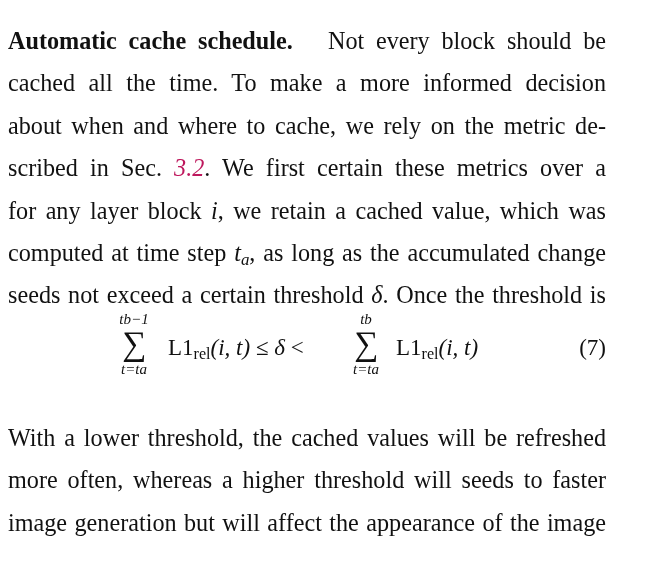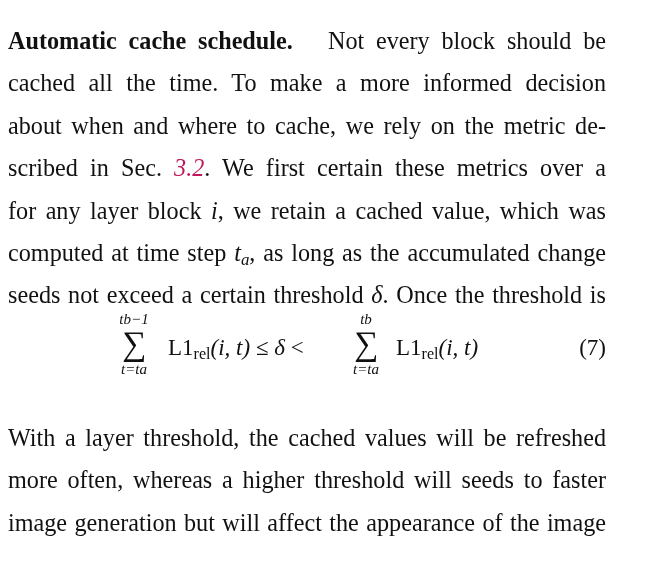--- a/index.html
+++ b/index.html
@@ -49,16 +49,16 @@
     <span class="sumsym">∑</span>
     <span class="lim">t=ta</span>
   </div>
   <span class="eqtext" style="left:396px;">
     <span>L1</span><sub>rel</sub><span class="mi">(i, t)</span>
   </span>
   <span class="eqnum">(7)</span>
 </div>
 
 <div class="para" style="top:411px;">
-  <span class="line">With a layer threshold, the cached values will be refreshed</span>
+  <span class="line">With a lower threshold, the cached values will be refreshed</span>
   <span class="line">more often, whereas a higher threshold will seeds to faster</span>
   <span class="line">image generation but will affect the appearance of the image</span>
 </div>
 
 </body></html>

